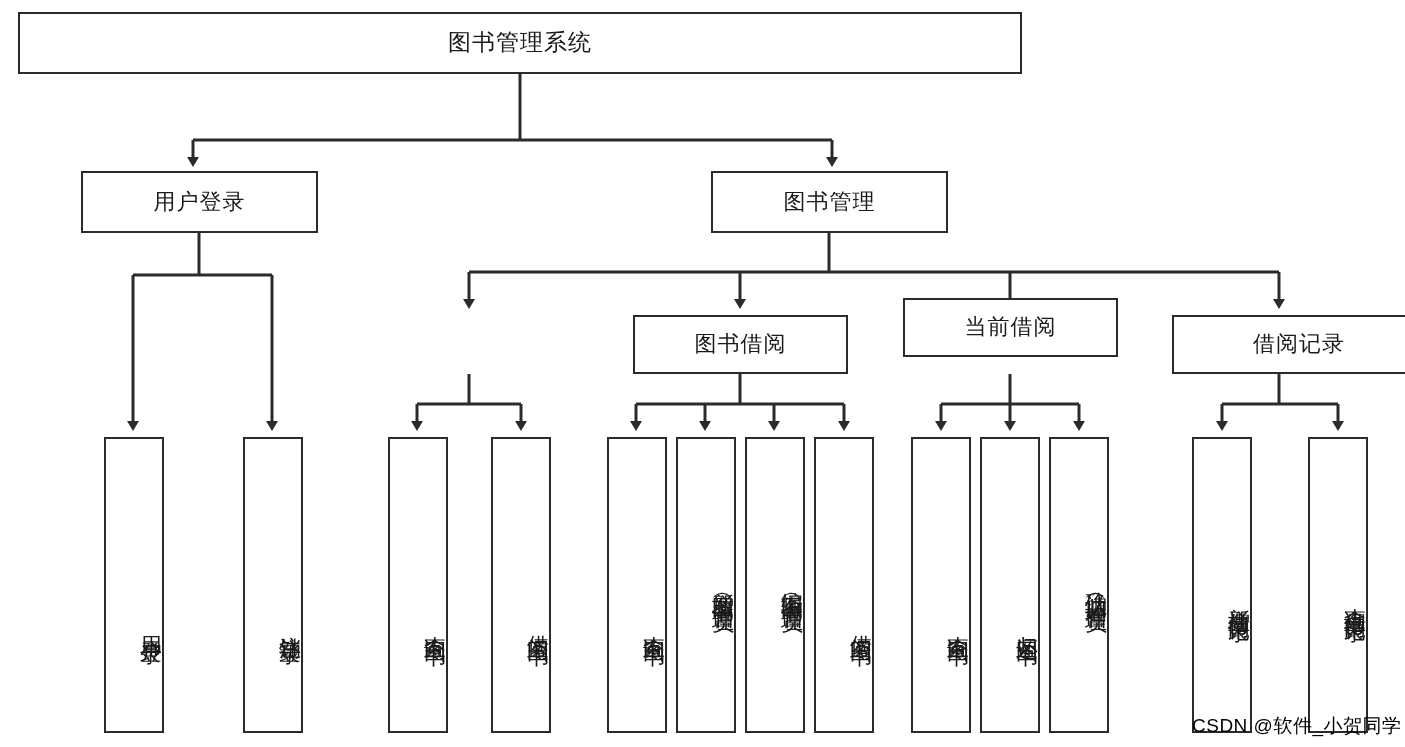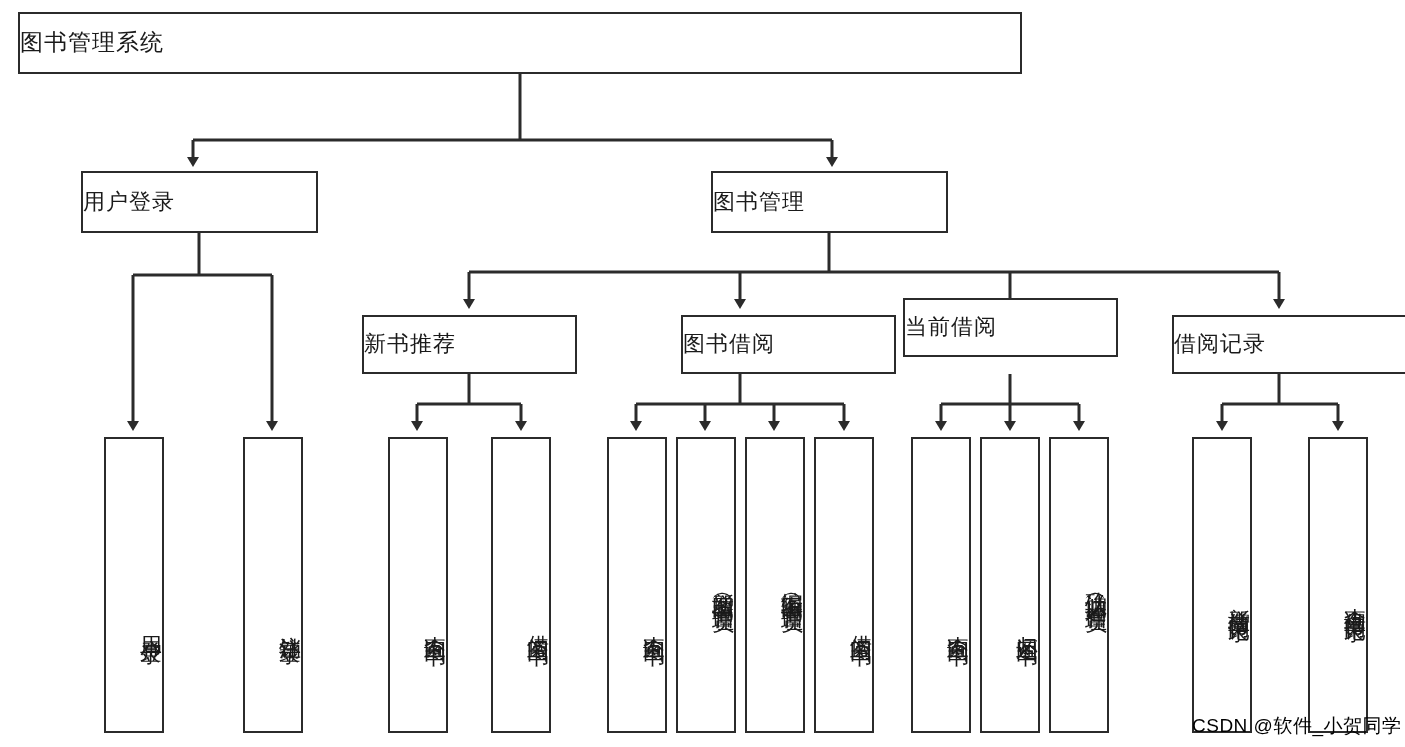--- a/index.html
+++ b/index.html
@@ -20,21 +20,21 @@
     left: 0; top: 0;
     width: 1405px; height: 747px;
     pointer-events: none;
   }
   .node {
     position: absolute;
     border: 2px solid #2b2b2b;
     background: #ffffff;
     display: flex;
     align-items: center;
-    justify-content: flex-start;
+    justify-content: center;
     color: #1a1a1a;
   }
   .node-h {
     font-size: 22px;
     letter-spacing: 1px;
     line-height: 1.1;
   }
   .node-root {
     font-size: 23px;
   }
@@ -120,24 +120,21 @@
     <span>图书管理系统</span>
   </div>
 
   <div class="node node-h" style="left:81px; top:171px; width:237px; height:62px;">
     <span>用户登录</span>
   </div>
   <div class="node node-h" style="left:711px; top:171px; width:237px; height:62px;">
     <span>图书管理</span>
   </div>
 
-  <div class="node node-h" style="left:362px; top:315px; width:215px; height:59px;">
-    <span>新书推荐</span>
-  </div>
-  <div class="node node-h" style="left:633px; top:315px; width:215px; height:59px;margin-left:48px;">
+  <div class="node node-h" style="left:633px; top:315px; width:215px; height:59px;">
     <span>图书借阅</span>
   </div>
   <div class="node node-h" style="left:903px; top:298px; width:215px; height:59px;">
     <span>当前借阅</span>
   </div>
   <div class="node node-h" style="left:1172px; top:315px; width:254px; height:59px;">
     <span>借阅记录</span>
   </div>
 
   <div class="node node-v" style="left:104px; top:437px; width:60px; height:296px; padding-top:78px;">

